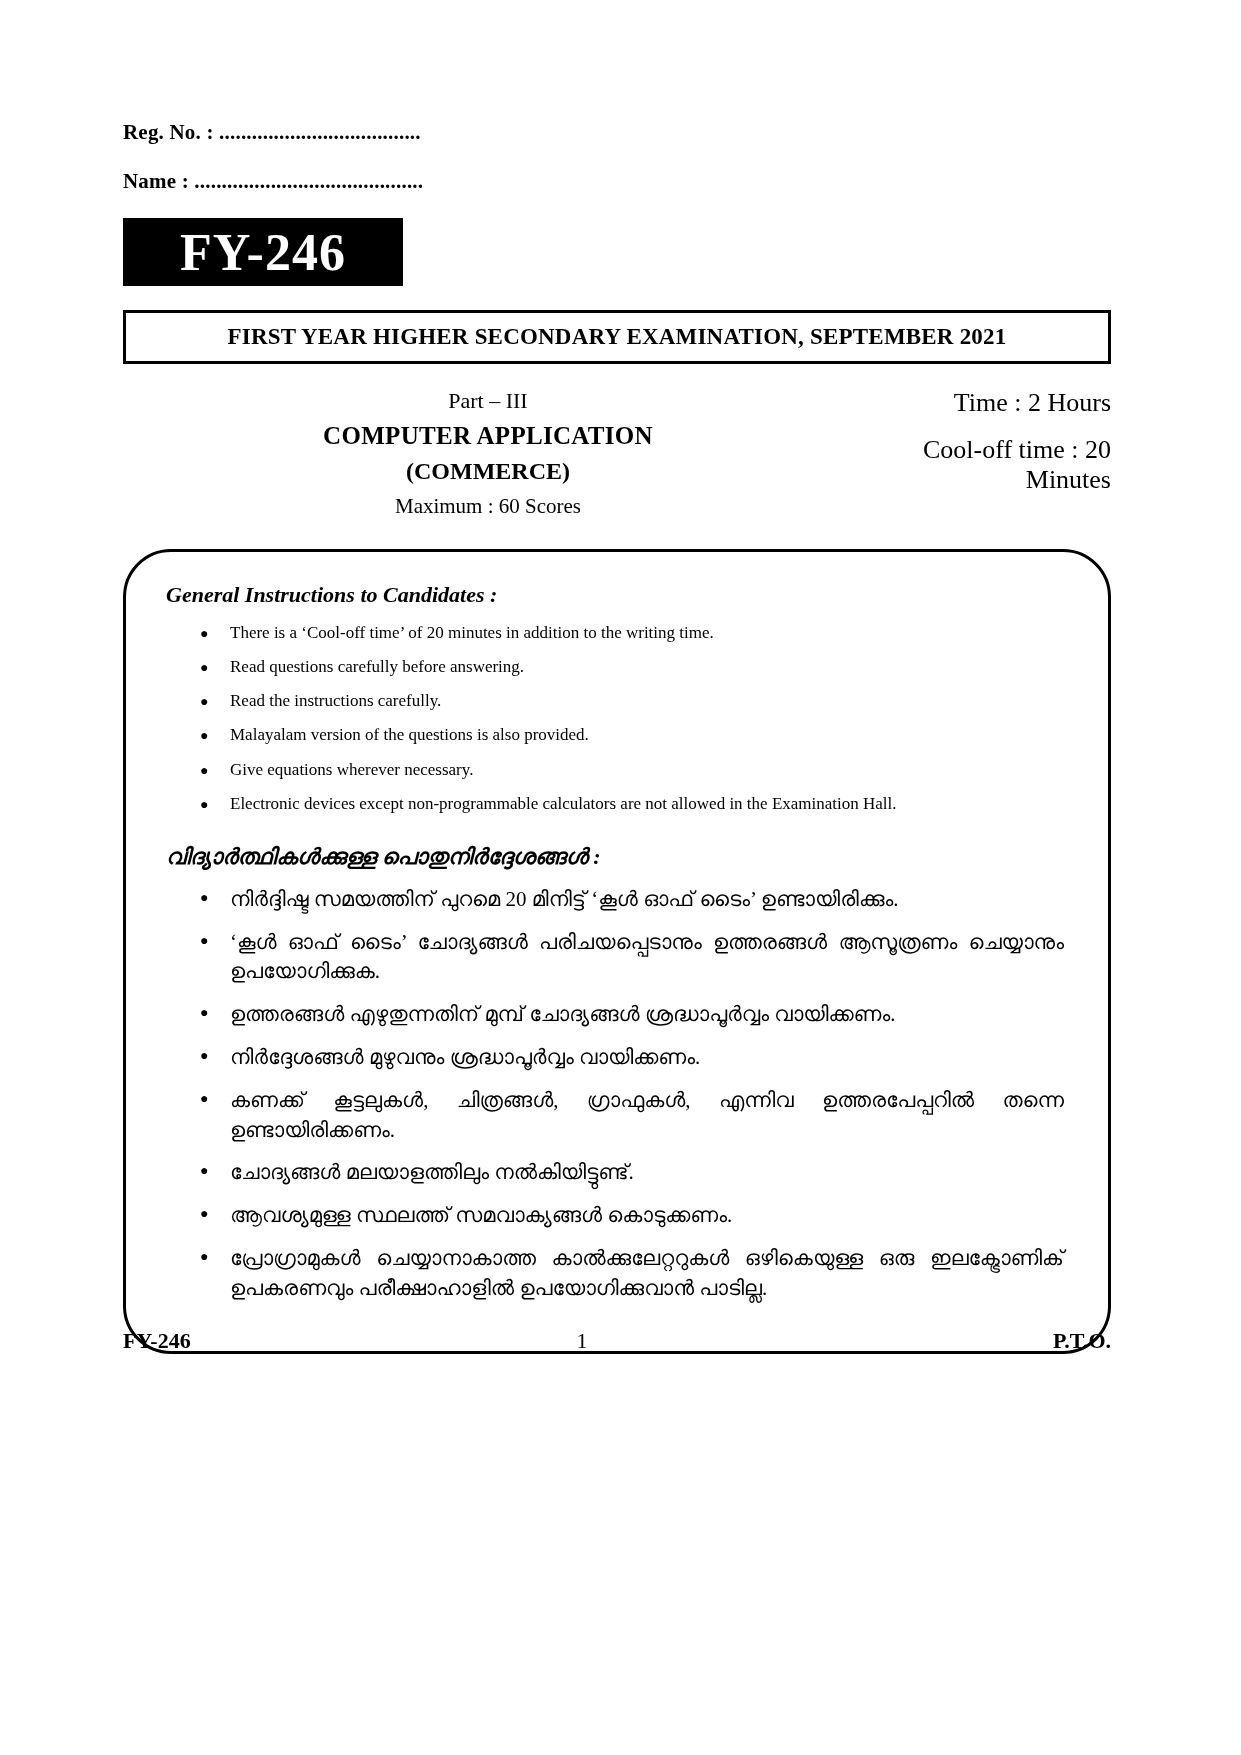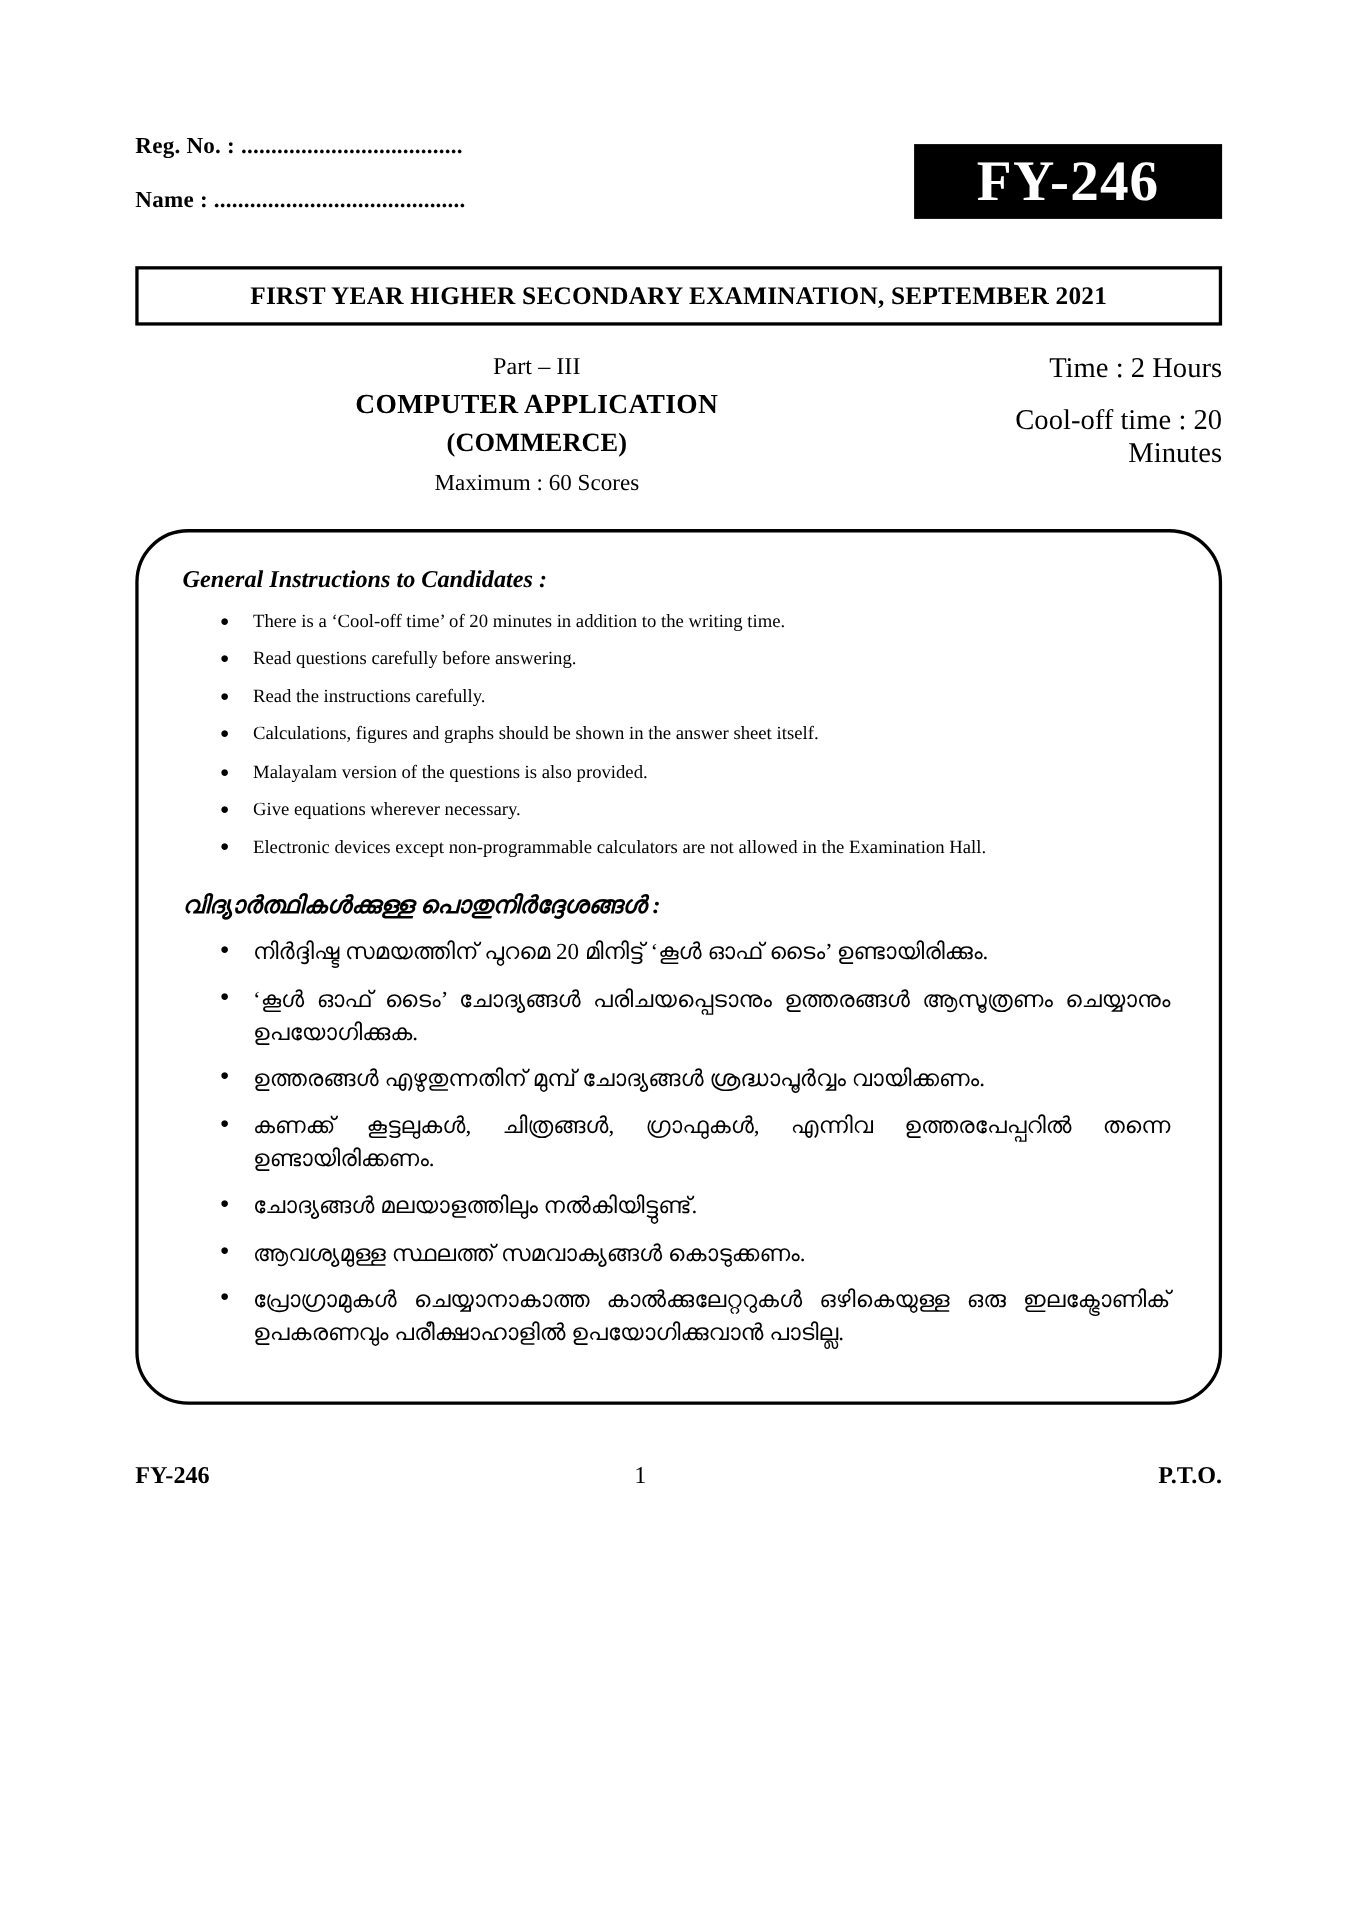--- a/index.html
+++ b/index.html
@@ -3,21 +3,21 @@
 <meta charset="utf-8">
 <style>
   * { margin:0; padding:0; box-sizing:border-box; }
   html,body { background:#9a9a9a; }
   .page {
     width:1241px; height:1755px; margin:0 auto; background:#ffffff;
     font-family:"Liberation Serif", serif; color:#000; position:relative; overflow:hidden;
   }
   .content { padding:112px 130px 0 123px; }
 
-  .top-row { display:flex; justify-content:space-between; align-items:center; }
+  .top-row { display:flex; justify-content:space-between; align-items:flex-start;flex-direction:column; }
   .reg-name { font-weight:bold; font-size:21px; padding-top:8px; }
   .reg-name .line { margin-bottom:24px; letter-spacing:0.2px; }
   .code-box {
     background:#000; color:#fff; width:280px; height:68px;
     display:flex; align-items:center; justify-content:center;
     font-weight:bold; font-size:52px; letter-spacing:1px;
   }
 
   .title-box {
     border:3px solid #000; text-align:center; font-weight:bold;
@@ -84,30 +84,30 @@
         <span class="cooloff-label">Cool-off time : 20 Minutes</span>
       </div>
     </div>
 
     <div class="inst-box">
       <div class="inst-heading">General Instructions to Candidates :</div>
       <ul class="inst">
         <li>There is a ‘Cool-off time’ of 20 minutes in addition to the writing time.</li>
         <li>Read questions carefully before answering.</li>
         <li>Read the instructions carefully.</li>
-        <li>Calculations, figures and graphs should be shown in the answer sheet itself.</li>
         <li>Malayalam version of the questions is also provided.</li>
         <li>Give equations wherever necessary.</li>
         <li>Electronic devices except non-programmable calculators are not allowed in the Examination Hall.</li>
       </ul>
       <div class="inst-heading inst-heading-ml">വിദ്യാർത്ഥികൾക്കുള്ള പൊതുനിർദ്ദേശങ്ങൾ :</div>
       <ul class="inst inst-ml">
         <li>നിർദ്ദിഷ്ട സമയത്തിന് പുറമെ 20 മിനിട്ട് ‘കൂൾ ഓഫ് ടൈം’ ഉണ്ടായിരിക്കും.</li>
         <li>‘കൂൾ ഓഫ് ടൈം’ ചോദ്യങ്ങൾ പരിചയപ്പെടാനും ഉത്തരങ്ങൾ ആസൂത്രണം ചെയ്യാനും ഉപയോഗിക്കുക.</li>
         <li>ഉത്തരങ്ങൾ എഴുതുന്നതിന് മുമ്പ് ചോദ്യങ്ങൾ ശ്രദ്ധാപൂർവ്വം വായിക്കണം.</li>
+        <li>നിർദ്ദേശങ്ങൾ മുഴുവനും ശ്രദ്ധാപൂർവ്വം വായിക്കണം.</li>
         <li>കണക്ക് കൂട്ടലുകൾ, ചിത്രങ്ങൾ, ഗ്രാഫുകൾ, എന്നിവ ഉത്തരപേപ്പറിൽ തന്നെ ഉണ്ടായിരിക്കണം.</li>
         <li>ചോദ്യങ്ങൾ മലയാളത്തിലും നൽകിയിട്ടുണ്ട്.</li>
         <li>ആവശ്യമുള്ള സ്ഥലത്ത് സമവാക്യങ്ങൾ കൊടുക്കണം.</li>
         <li>പ്രോഗ്രാമുകൾ ചെയ്യാനാകാത്ത കാൽക്കുലേറ്ററുകൾ ഒഴികെയുള്ള ഒരു ഇലക്ട്രോണിക് ഉപകരണവും പരീക്ഷാഹാളിൽ ഉപയോഗിക്കുവാൻ പാടില്ല.</li>
       </ul>
     </div>
 
   </div>
 
   <div class="footer">

